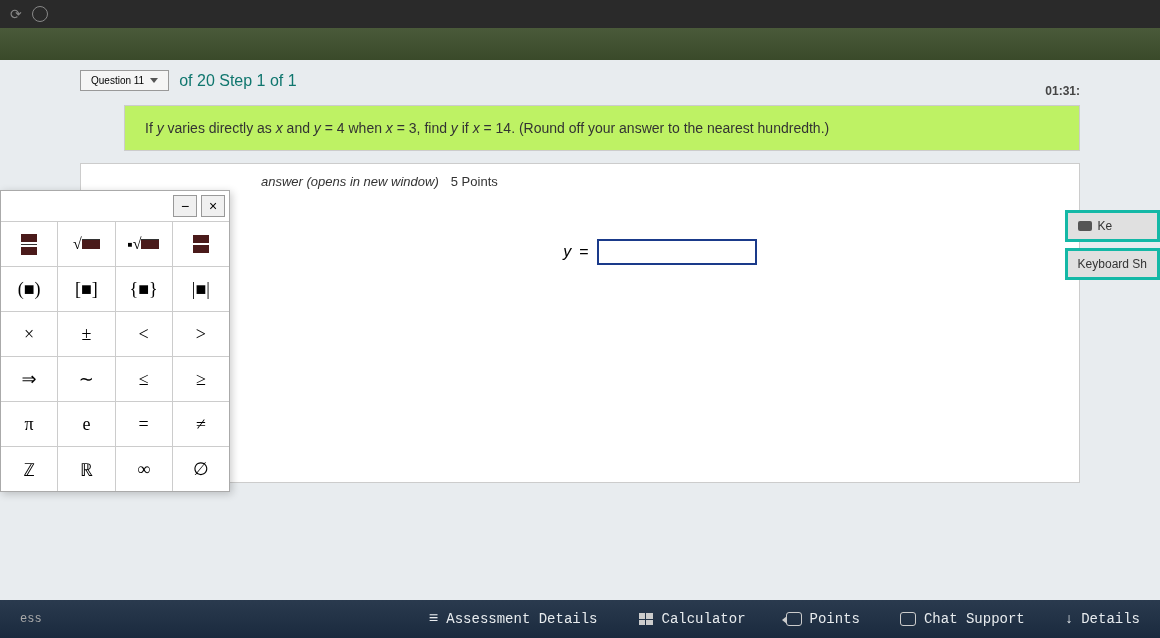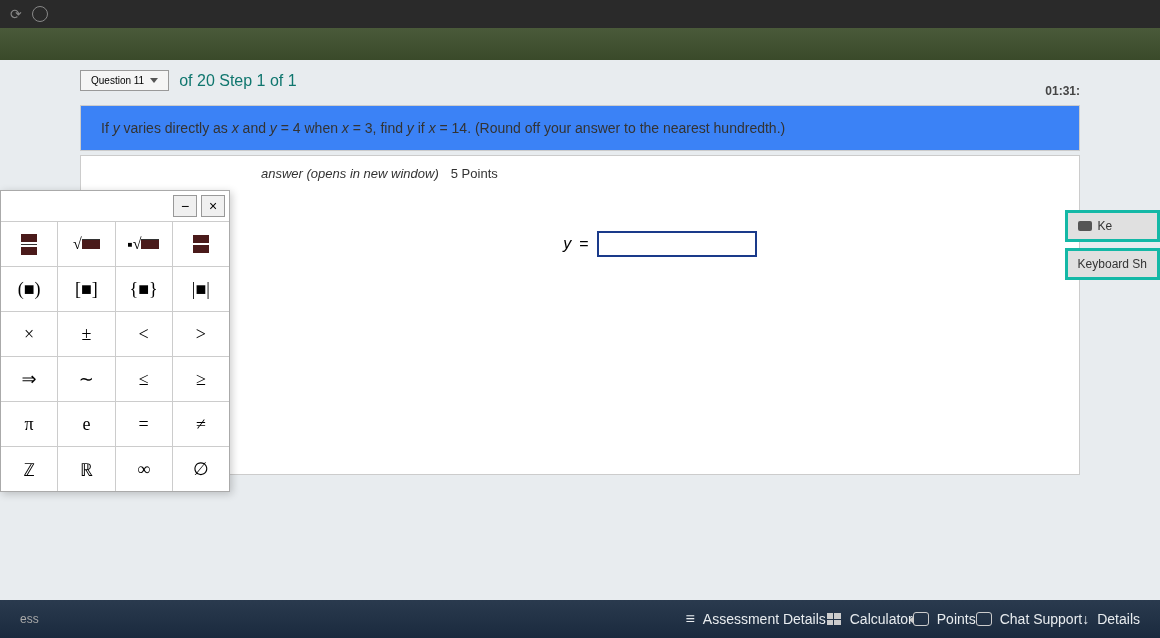--- a/index.html
+++ b/index.html
@@ -67,31 +67,32 @@
 }
 .timer {
   position: absolute;
   right: 80px;
   top: 24px;
   font-size: 12px;
   color: #444;
   font-weight: bold;
 }
 .question-box {
-  background: #3b82f6;
+  background: #bef264;
   border: 1px solid #ccc;
   padding: 14px 20px;
   font-size: 14px;
   color: #333;
   margin-top: 4px;
+  margin-left: 44px;
 }
 .answer-section {
   background: #fff;
   border: 1px solid #ccc;
-  margin-top: 4px;
+  margin-top: 12px;
   padding: 10px 20px 80px 180px;
   position: relative;
   min-height: 320px;
 }
 .answer-header {
   font-size: 13px;
   color: #333;
   display: flex;
   gap: 12px;
 }
@@ -200,20 +201,22 @@
   bottom: 0;
   left: 0;
   right: 0;
   height: 38px;
   background: linear-gradient(#2a3a4e, #1a2a3e);
   display: flex;
   align-items: center;
   color: #e8ecef;
   font-size: 14px;
   padding: 0 20px;
+  gap: 40px;
+  font-family: Liberation Mono, monospace;
 }
 .bottom-toolbar .tb-left {
   font-size: 12px;
   color: #aaa;
 }
 .bottom-toolbar .tb-item {
   display: flex;
   align-items: center;
   gap: 8px;
   cursor: pointer;

